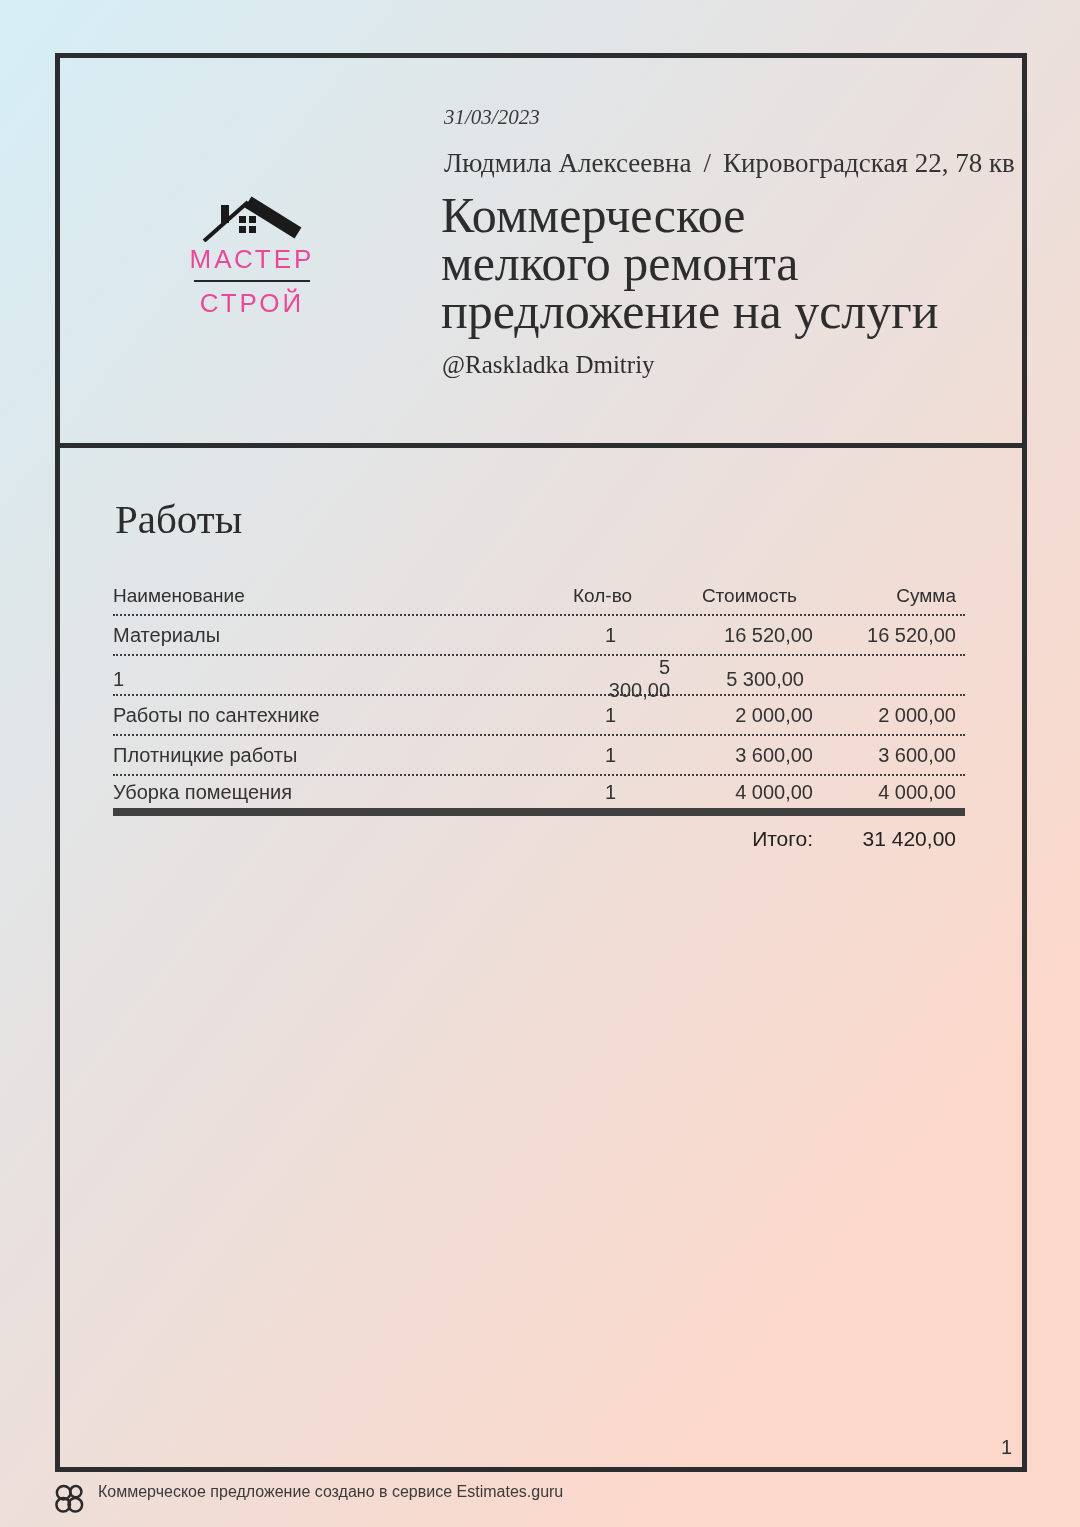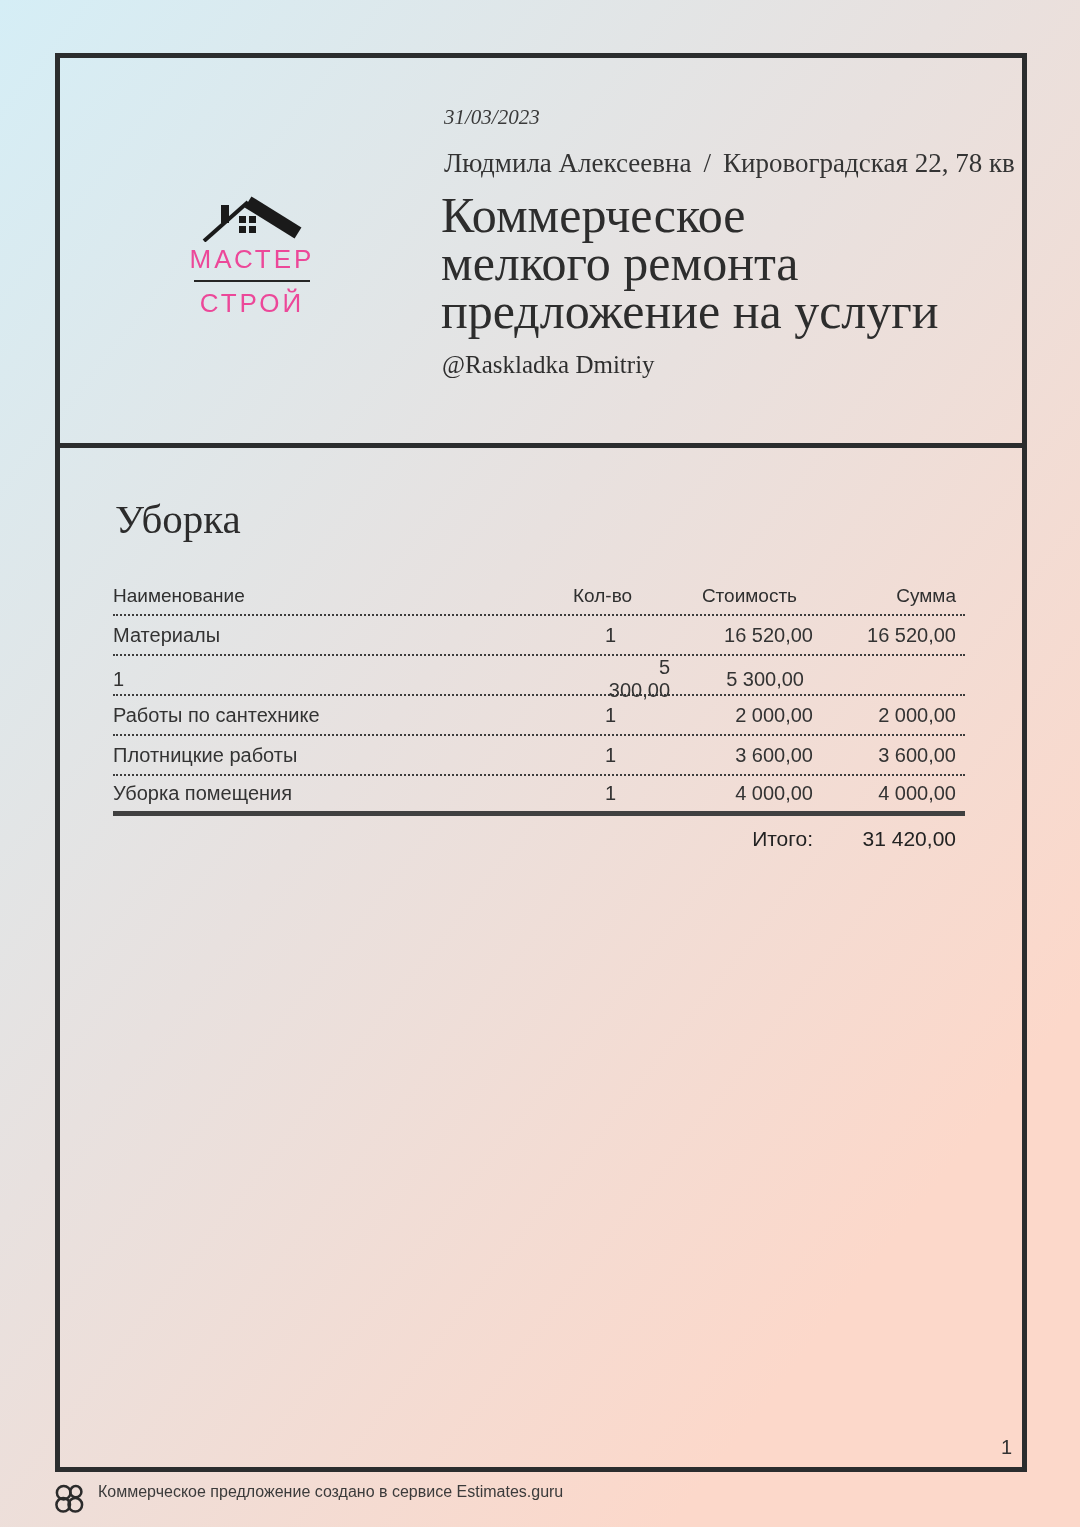--- a/index.html
+++ b/index.html
@@ -41,21 +41,21 @@
   
   .section-heading{position:absolute;left:115px;top:495px;font-family:"Liberation Serif",serif;font-size:41px;color:#2c2c2c;}
   .table{position:absolute;left:113px;top:577px;width:852px;font-size:20px;color:#333;}
   .trow{
     display:grid;grid-template-columns:1fr 65px 143px 152px;
     align-items:center;height:40px;border-bottom:2px dotted #3c3c3c;
   }
   .thead{height:39px;font-size:19px;color:#2f2f2f;gap:16px;}
   .c-price,.c-sum{text-align:right;}
   .c-sum{padding-right:9px;}
-  .trow.last{border-bottom:5px solid #404040;}
+  .trow.last{border-bottom:8px solid #404040;}
   .total-row{
     display:grid;grid-template-columns:1fr 143px 152px;
     align-items:center;height:46px;font-weight:normal;font-size:21px;color:#222;
   }
   .total-row .t-label{grid-column:2;text-align:right;}
   .total-row .t-value{grid-column:3;text-align:right;padding-right:9px;}
   
   .page-num{position:absolute;left:975px;top:1436px;width:37px;text-align:right;font-size:20px;color:#333;}
   
   .footer{position:absolute;left:54px;top:1483px;display:flex;gap:13px;}
@@ -91,21 +91,21 @@
 </div>
 
 <div class="doc-title">
   <div>Коммерческое</div>
   <div>мелкого ремонта</div>
   <div>предложение на услуги</div>
 </div>
 
 <div class="handle">@Raskladka Dmitriy</div>
 
-<div class="section-heading">Уборка</div>
+<div class="section-heading">Работы</div>
 
 <div class="table">
   <div class="trow thead">
     <span class="c-name">Наименование</span>
     <span class="c-qty">Кол-во</span>
     <span class="c-price">Стоимость</span>
     <span class="c-sum">Сумма</span>
   </div>
 
   <div class="trow">

